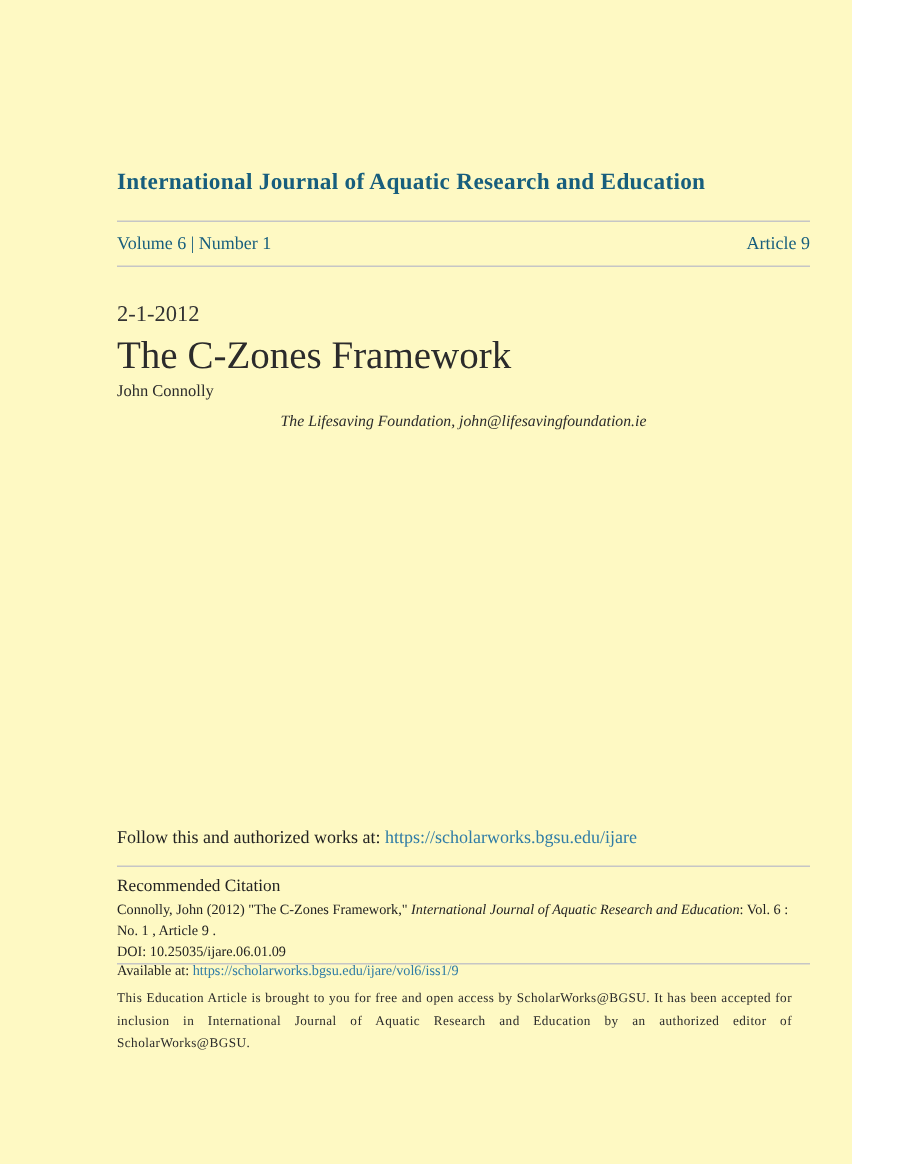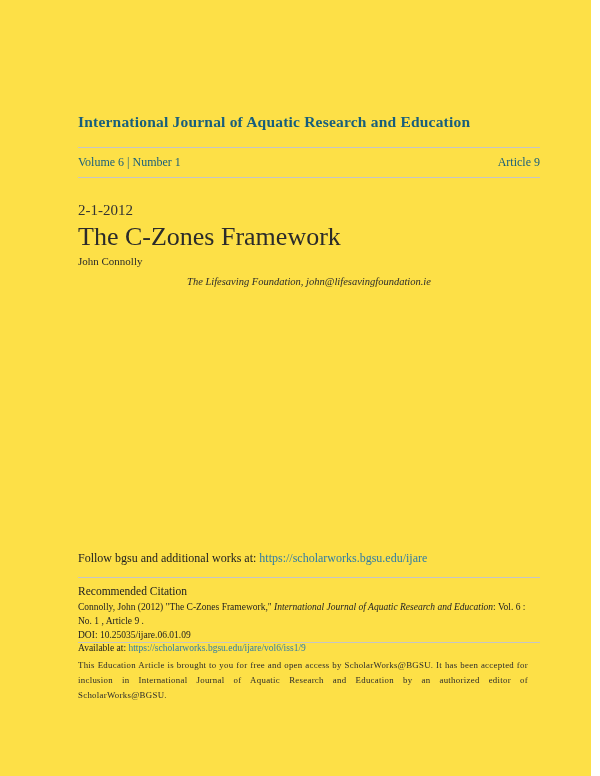--- a/index.html
+++ b/index.html
@@ -4,25 +4,24 @@
 <style>
   html, body {
     margin: 0;
     padding: 0;
     background: #ffffff;
   }
   .page {
     position: relative;
     width: 568px;
     height: 776px;
-    background: #fde047;
+    background: #fef9c3;
     font-family: "Liberation Serif", serif;
     color: #222222;
     overflow: hidden;
-    padding-left: 23px;
   }
   .abs { position: absolute; left: 78px; width: 462px; }
 
   .journal-title {
     top: 113px;
     margin: 0;
     font-size: 15.5px;
     font-weight: bold;
     color: #175e7d;
     letter-spacing: 0.2px;
@@ -124,21 +123,21 @@
 
   <div class="abs pub-date">2-1-2012</div>
 
   <h2 class="abs article-title">The C-Zones Framework</h2>
 
   <div class="abs author">John Connolly</div>
 
   <div class="abs affiliation">The Lifesaving Foundation, john@lifesavingfoundation.ie</div>
 
   <div class="abs follow-line">
-    <span>Follow bgsu and additional works at: </span><a class="cover-link" href="#">https://scholarworks.bgsu.edu/ijare</a>
+    <span>Follow this and authorized works at: </span><a class="cover-link" href="#">https://scholarworks.bgsu.edu/ijare</a>
   </div>
 
   <div class="rule rule-3"></div>
 
   <div class="abs citation-heading">Recommended Citation</div>
 
   <div class="abs citation-block">
     <div>
       <span>Connolly, John (2012) "The C-Zones Framework," </span><span class="italic">International Journal of Aquatic Research and Education</span><span>: Vol. 6 : No. 1 , Article 9 .</span>
     </div>

